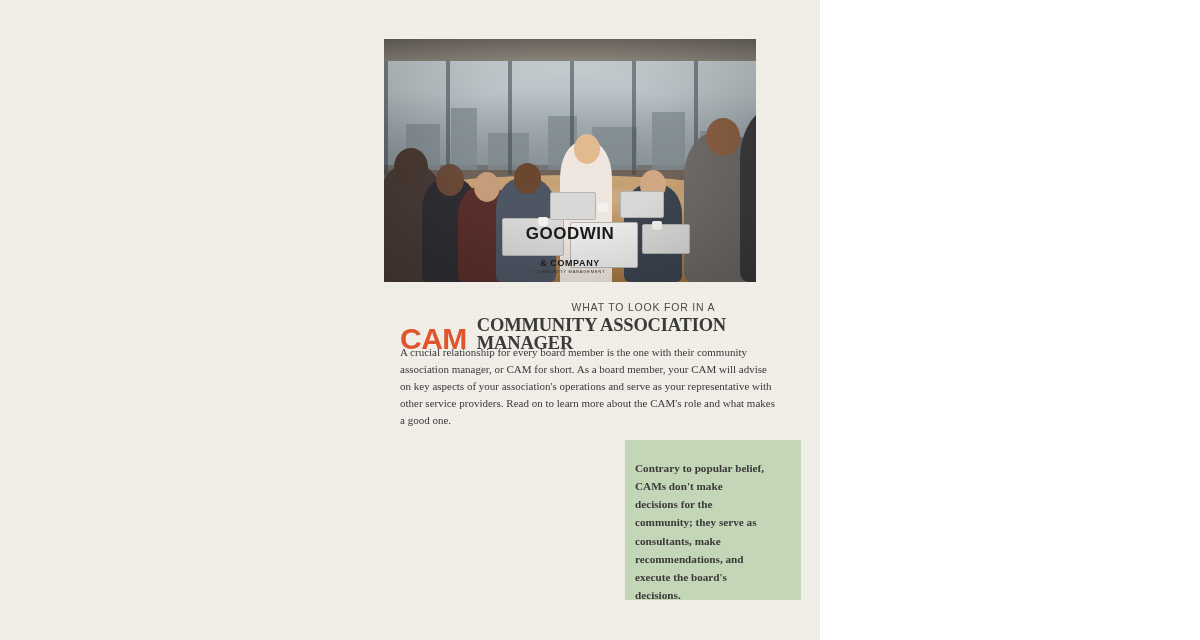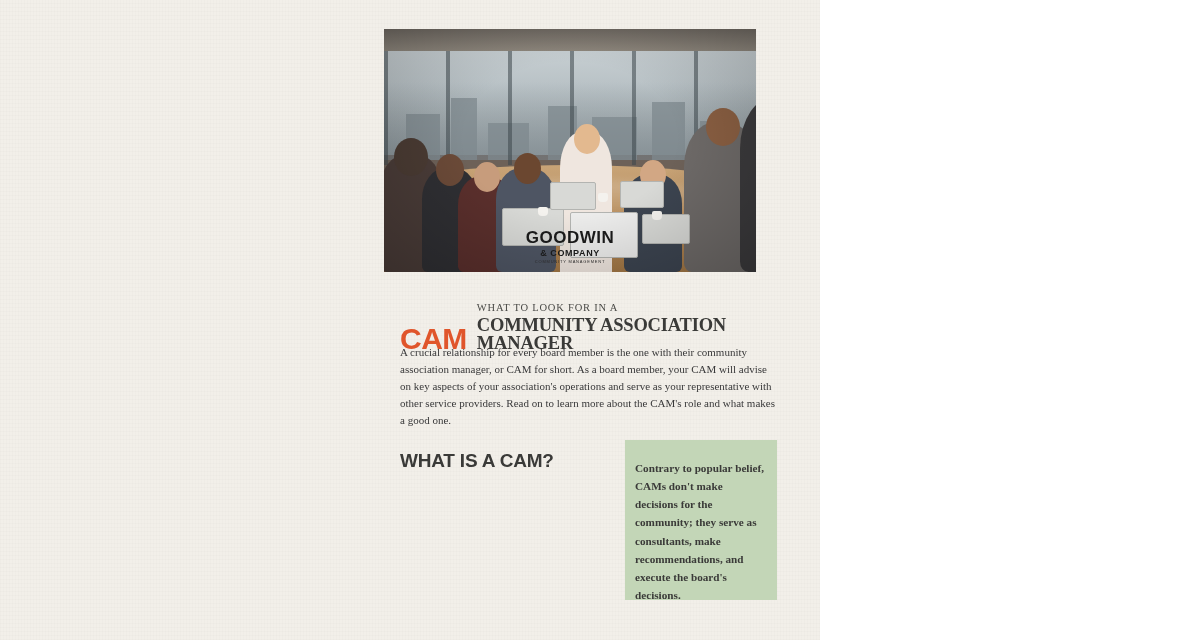--- a/index.html
+++ b/index.html
@@ -39,21 +39,21 @@
     top: 0;
     width: 380px;
     height: 640px;
     background: #ffffff;
   }
 
   
   .hero {
     position: absolute;
     left: 384px;
-    top: 29px;
+    top: 39px;
     width: 372px;
     height: 243px;
     overflow: hidden;
     background: #6d6158;
   }
   .hero .sky {
     position: absolute;
     left: 0; top: 0; width: 100%; height: 52%;
     background: linear-gradient(180deg, #cfd6d9 0%, #b9c2c6 45%, #9aa4a6 100%);
   }
@@ -136,21 +136,21 @@
     font-weight: bold;
     font-size: 17px;
     letter-spacing: 0.5px;
     line-height: 1;
   }
   .hero-logo .logo-sub {
     font-family: "Liberation Sans", sans-serif;
     font-weight: bold;
     font-size: 9px;
     letter-spacing: 0.6px;
-    margin-top: 2px;
+    margin-top: 16px;
   }
   .hero-logo .logo-tag {
     font-family: "Liberation Sans", sans-serif;
     font-size: 4px;
     letter-spacing: 0.8px;
     margin-top: 1px;
     color: #2b2b2b;
   }
 
   
@@ -168,26 +168,27 @@
     font-weight: bold;
     font-size: 30px;
     color: #e0552b;
     line-height: 0.95;
     letter-spacing: -0.5px;
   }
   .title-texts {
     padding-bottom: 1px;
   }
   .kicker {
-    font-family: Liberation Serif, serif;
+    font-family: Liberation Sans, sans-serif;
     font-size: 10.5px;
     letter-spacing: 0.8px;
     color: #4a4a47;
     line-height: 1.1;
     margin-bottom: 2px;
+    text-align: center;
   }
   .headline {
     font-family: Liberation Serif, serif;
     font-weight: bold;
     font-size: 18.5px;
     letter-spacing: -0.2px;
     color: #3a3a38;
     line-height: 1;
   }
 
@@ -226,20 +227,21 @@
   }
 
   
   .callout {
     position: absolute;
     left: 625px;
     top: 440px;
     width: 152px;
     height: 160px;
     background: #c3d6b7;
+    padding-left: 24px;
   }
   .callout-text {
     position: absolute;
     left: 10px;
     top: 19px;
     width: 132px;
     font-family: "Liberation Serif", serif;
     font-weight: bold;
     font-size: 11.2px;
     line-height: 1.62;
@@ -315,21 +317,20 @@
     <div class="title-row">
       <div class="cam-word">CAM</div>
       <div class="title-texts">
         <div class="kicker">WHAT TO LOOK FOR IN A</div>
         <div class="headline">COMMUNITY ASSOCIATION MANAGER</div>
       </div>
     </div>
 
     <div class="intro">A crucial relationship for every board member is the one with their community association manager, or CAM for short. As a board member, your CAM will advise on key aspects of your association's operations and serve as your representative with other service providers. Read on to learn more about the CAM's role and what makes a good one.</div>
 
-    <div class="section-title">WHAT IS A CAM?</div>
 
     <div class="callout">
       <div class="callout-text">Contrary to popular belief, CAMs don't make decisions for the community; they serve as consultants, make recommendations, and execute the board's decisions.</div>
     </div>
 
   </div>
 
   <div class="page-right-fill"></div>
 </div>
 

